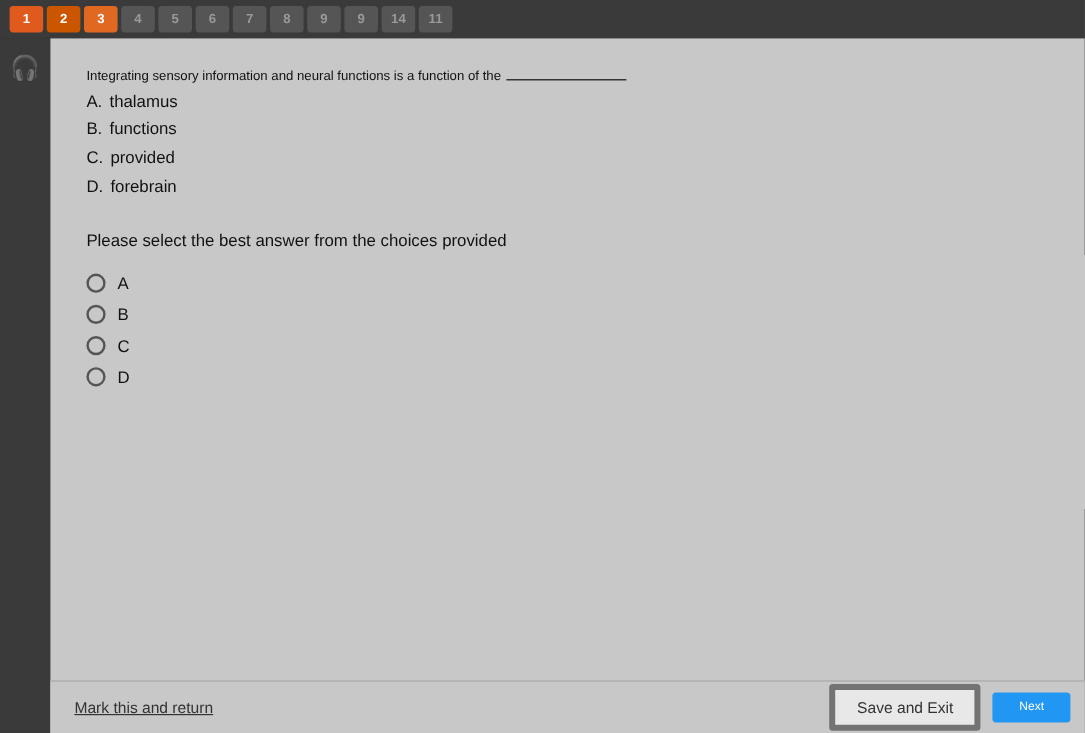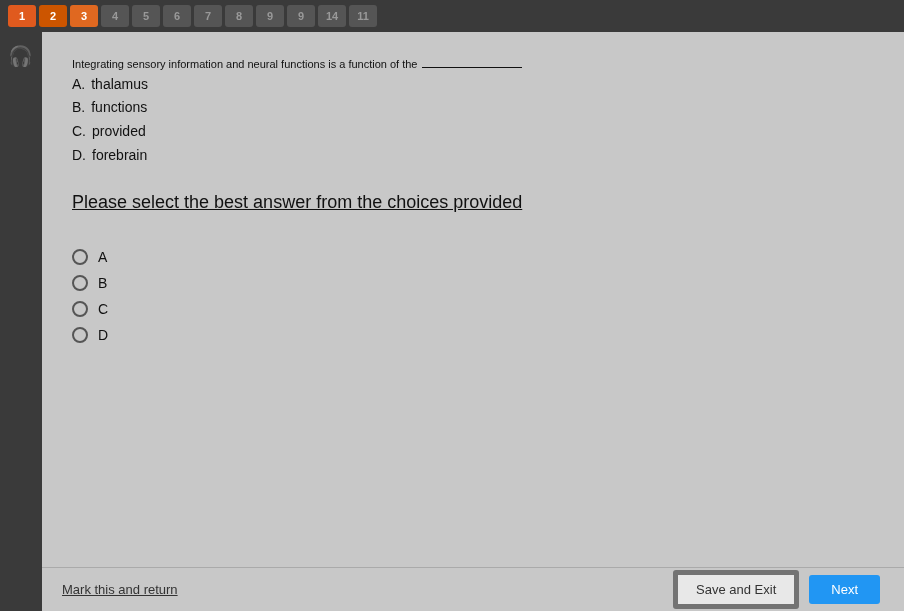--- a/index.html
+++ b/index.html
@@ -102,25 +102,24 @@
       line-height: 1.7;
       display: flex;
       gap: 6px;
     }
 
     .answer-option .letter {
       font-weight: normal;
     }
 
     .instruction-text {
-      font-size: 18px;
+      font-size: 14px;
       color: #111;
       margin-top: 24px;
-      margin-bottom: 36px;
-      text-decoration: underline;
+      margin-bottom: 20px;
     }
 
     .radio-group {
       display: flex;
       flex-direction: column;
       gap: 10px;
     }
 
     .radio-item {
       display: flex;
@@ -145,21 +144,21 @@
     .bottom-bar {
       position: absolute;
       bottom: 0;
       left: 0;
       right: 0;
       height: 44px;
       background: #c8c8c8;
       display: flex;
       align-items: center;
       justify-content: space-between;
-      padding: 0 24px 0 20px;
+      padding: 0 12px 0 20px;
       border-top: 1px solid #aaa;
       gap: 22px;
     }
 
     .bottom-link {
       font-size: 13px;
       color: #333;
       text-decoration: underline;
       cursor: pointer;
     }
@@ -178,21 +177,21 @@
       font-size: 13px;
       color: #333;
       cursor: pointer;
     }
 
     .next-btn {
       padding: 7px 22px;
       background: #2196f3;
       border: none;
       border-radius: 3px;
-      font-size: 13px;
+      font-size: 10px;
       color: white;
       cursor: pointer;
     }
   </style>
 </head>
 <body>
 
 <div class="toolbar">
   <div class="toolbar-btn-group">
     <button class="toolbar-btn active-1">1</button>

